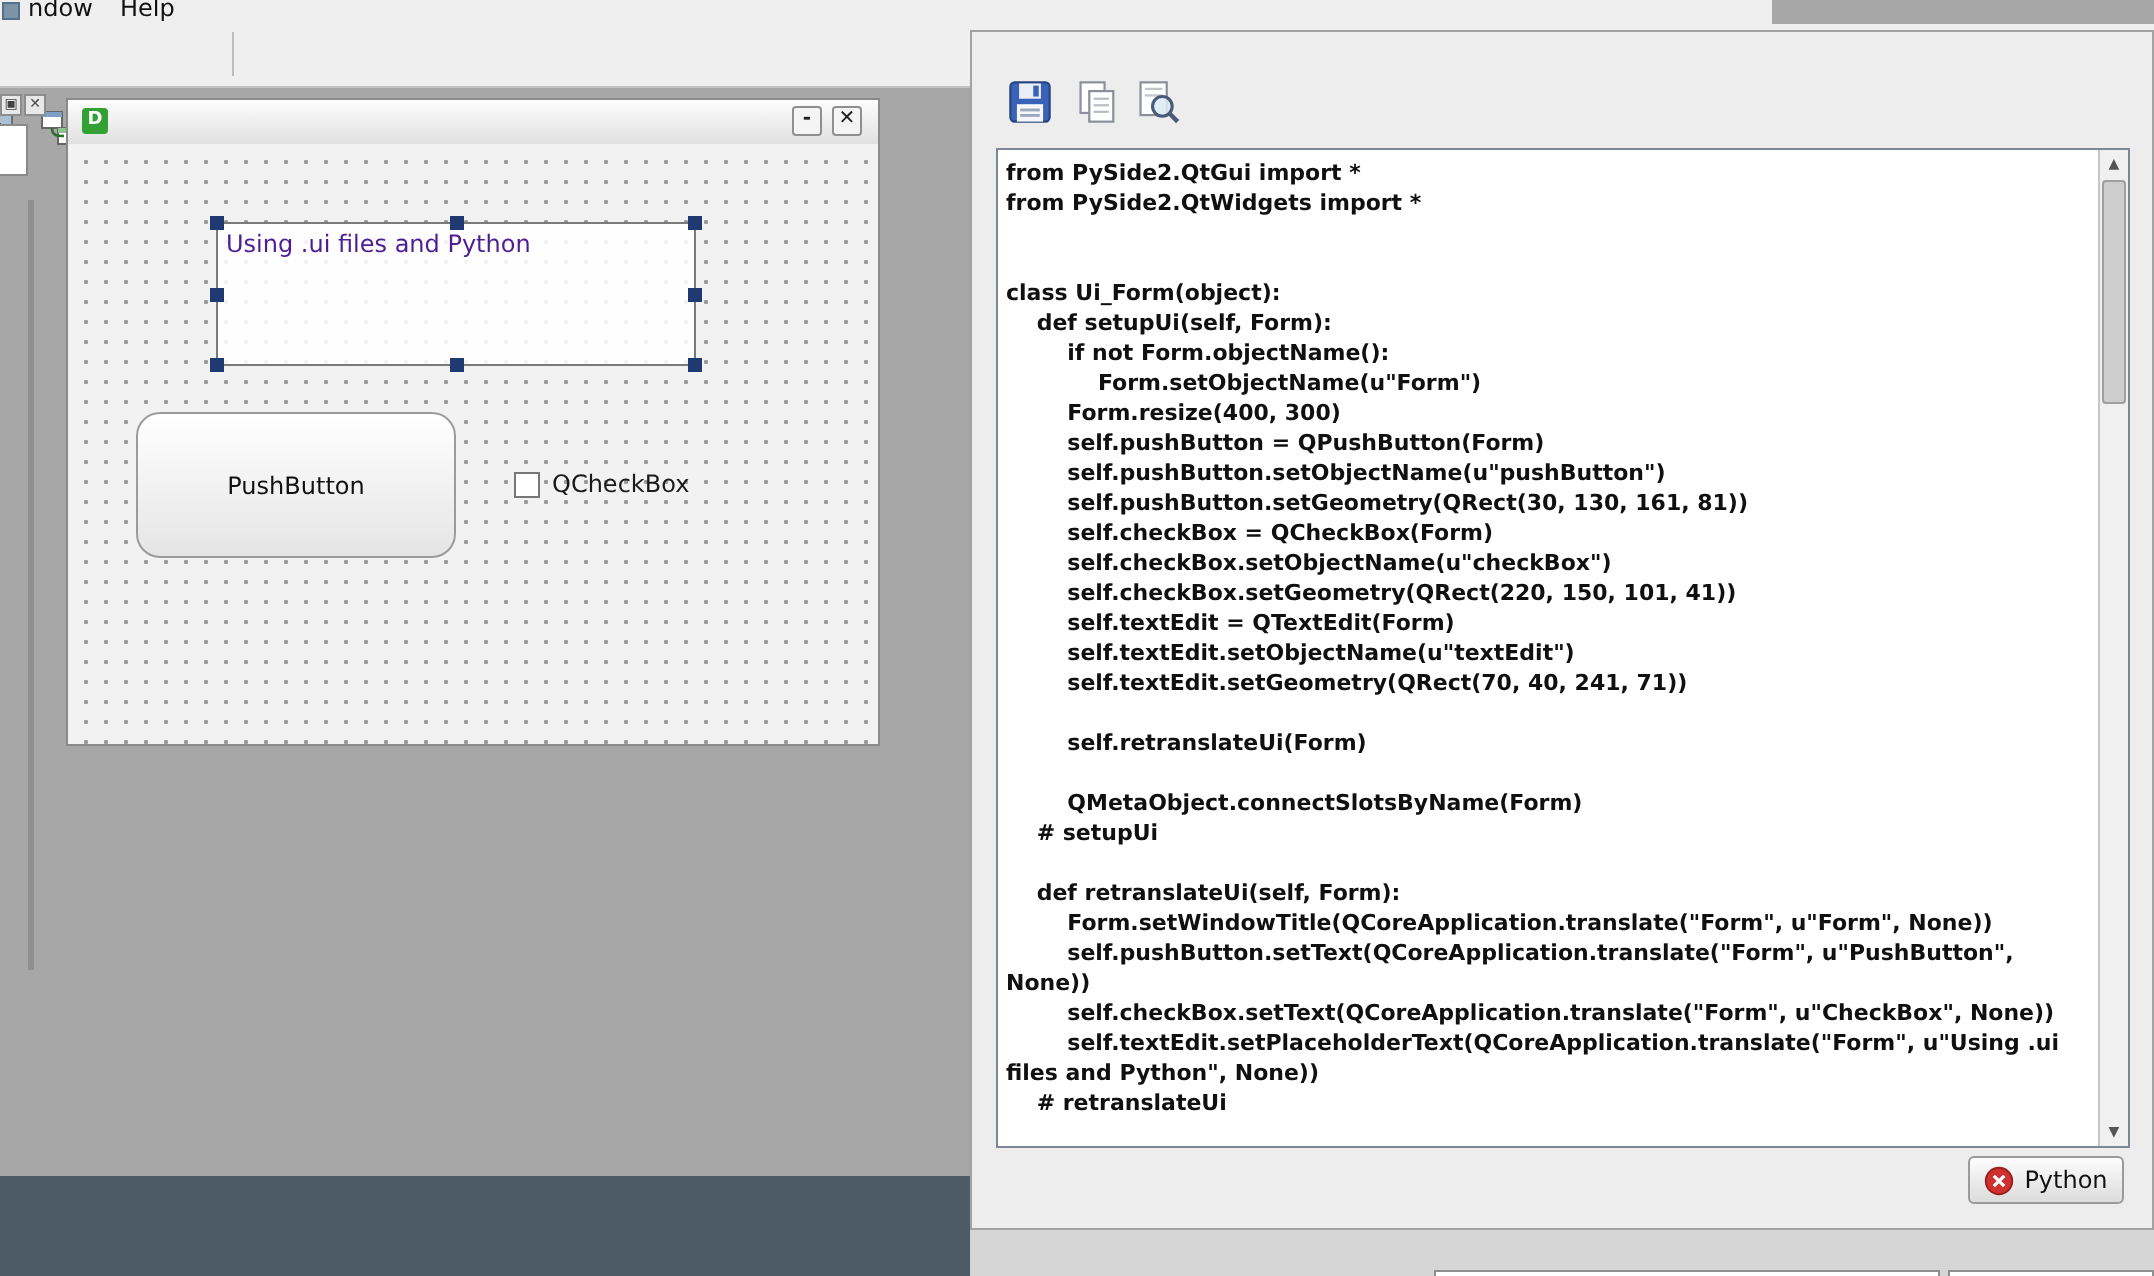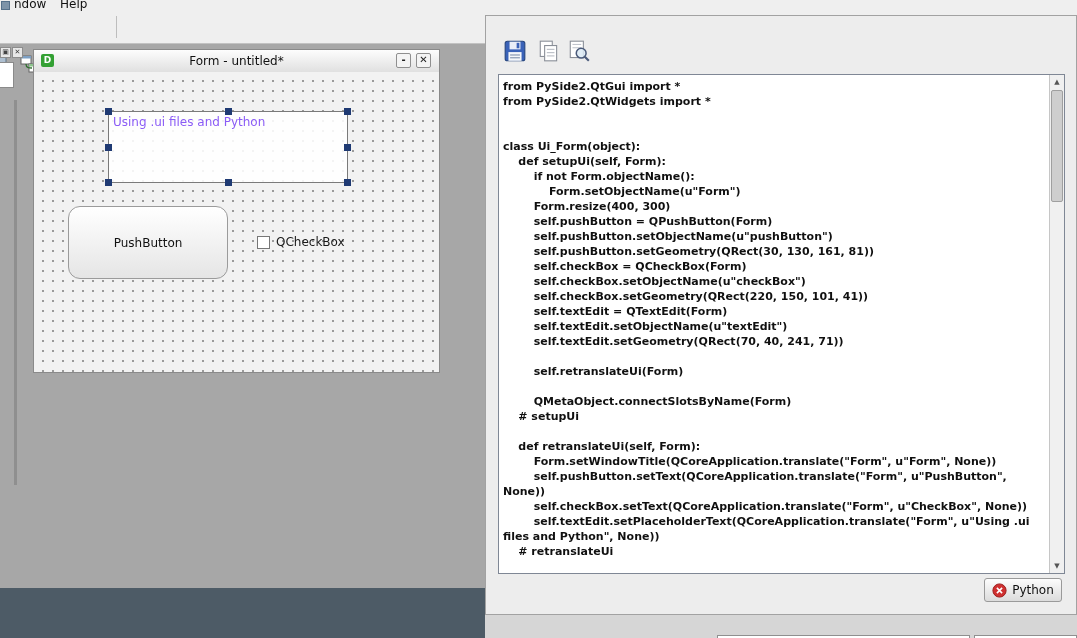--- a/index.html
+++ b/index.html
@@ -1,20 +1,20 @@
 <!DOCTYPE html>
 <html><head>
 <meta charset="utf-8">
 <style>
   html,body{margin:0;padding:0;}
   body{width:1077px;height:638px;font-family:"DejaVu Sans","Liberation Sans",sans-serif;font-size:12px;color:#1a1a1a;}
   #app{position:relative;width:1077px;height:638px;overflow:hidden;background:#a7a7a7;}
 
   
-  .menubar{position:absolute;left:0;top:0;width:1077px;height:12px;background:#efefef;overflow:hidden;}
+  .menubar{position:absolute;left:0;top:0;width:886px;height:12px;background:#efefef;overflow:hidden;}
   .menu-item{position:absolute;top:-3px;font-size:12px;color:#111;cursor:default;}
   .app-icon{position:absolute;left:1px;top:1px;width:9px;height:9px;background:#7d93a8;border:1px solid #55708a;box-sizing:border-box;}
   .toolbar{position:absolute;left:0;top:12px;width:1077px;height:32px;background:#efefef;border-bottom:1px solid #c2c2c2;box-sizing:border-box;}
   .tbtn{position:absolute;top:2px;width:28px;height:28px;display:flex;align-items:center;justify-content:center;margin-top:36px;}
   .tbtn.cut{overflow:hidden;}
   .tsep{position:absolute;top:4px;width:1px;height:22px;background:#bdbdbd;}
 
   
   .dockbtn{position:absolute;width:11px;height:11px;border:1px solid #8d8d8d;background:#e8e8e8;box-sizing:border-box;font-size:7px;line-height:9px;text-align:center;color:#444;}
   .filterbox{position:absolute;left:0;top:62px;width:14px;height:26px;background:#fff;border:1px solid #8a8a8a;border-left:none;box-sizing:border-box;}
@@ -26,21 +26,21 @@
   
   .form-window{position:absolute;left:33px;top:49px;width:407px;height:324px;background:#f1f1f1;border:1px solid #8a8a8a;box-sizing:border-box;}
   .form-titlebar{position:absolute;left:0;top:0;right:0;height:22px;background:linear-gradient(#fdfdfd,#e0e0e0);border-bottom:1px solid #b5b5b5;}
   .form-title{position:absolute;left:0;right:0;top:4px;text-align:center;font-size:12px;color:#111;}
   .form-appicon{position:absolute;left:7px;top:4px;width:13px;height:13px;background:#33a033;color:#fff;font-size:9px;font-weight:bold;text-align:center;line-height:13px;border-radius:2px;}
   .win-btn{position:absolute;top:3px;width:15px;height:15px;border:1px solid #8f8f8f;border-radius:2px;background:#f4f4f4;box-sizing:border-box;text-align:center;line-height:12px;font-size:10px;font-weight:bold;color:#222;}
   .btn-min{right:28px;}
   .btn-close{right:8px;}
   .form-canvas{position:absolute;left:0;right:0;top:22px;bottom:0;background-color:#f2f2f2;background-image:radial-gradient(#9b9b9b 1px,transparent 1.2px);background-size:10px 10px;background-position:4px 4px;}
   .textedit{position:absolute;left:74px;top:61px;width:240px;height:72px;background:rgba(255,255,255,.88);border:1px solid #7a7a7a;box-sizing:border-box;}
-  .placeholder{padding:3px 4px;color:#8b5cf6;font-size:12px;}
+  .placeholder{padding:3px 4px;color:#4c1d95;font-size:12px;}
   .handle{position:absolute;width:7px;height:7px;background:#1f3a73;}
   .pushbutton{position:absolute;left:34px;top:156px;width:160px;height:73px;background:linear-gradient(#ffffff,#e5e5e5);border:1px solid #9b9b9b;border-radius:12px;display:flex;align-items:center;justify-content:center;font-size:12px;box-sizing:border-box;color:#111;}
   .checkbox{position:absolute;left:223px;top:185px;display:flex;align-items:center;gap:6px;}
   .cbx{width:13px;height:13px;background:#fff;border:1px solid #777;box-sizing:border-box;}
 
   
   .code-dialog{position:absolute;left:485px;top:15px;width:592px;height:600px;background:#ededed;border:1px solid #a2a2a2;box-sizing:border-box;}
   .dlg-btn{position:absolute;top:22px;width:26px;height:26px;display:flex;align-items:center;justify-content:center;}
   .code-area{position:absolute;left:12px;top:58px;width:567px;height:500px;background:#fff;border:1px solid #7f8795;box-sizing:border-box;}
   .code-text{position:absolute;left:0;top:0;right:15px;bottom:0;overflow:hidden;white-space:pre-wrap;word-wrap:break-word;font-family:"DejaVu Sans","Liberation Sans",sans-serif;font-size:11px;line-height:15px;color:#101010;padding:4px 0 0 4px;box-sizing:border-box;font-weight:bold;}
@@ -167,21 +167,20 @@
   <span class="dockbtn" style="left:0;top:47px;">▣</span>
   <span class="dockbtn" style="left:12px;top:47px;">✕</span>
   <div class="filterbox"></div>
   <div class="vline"></div>
 
   <div class="dark-panel"></div>
 
   <div class="form-window">
     <div class="form-titlebar">
       <span class="form-appicon">D</span>
-      <span class="form-title">Form - untitled*</span>
       <span class="win-btn btn-min">-</span>
       <span class="win-btn btn-close">✕</span>
     </div>
     <div class="form-canvas"></div>
 
     <div class="textedit">
       <div class="placeholder">Using .ui files and Python</div>
       <span class="handle" style="left:-4px;top:-4px;"></span>
       <span class="handle" style="left:calc(50% - 3px);top:-4px;"></span>
       <span class="handle" style="right:-4px;top:-4px;"></span>

